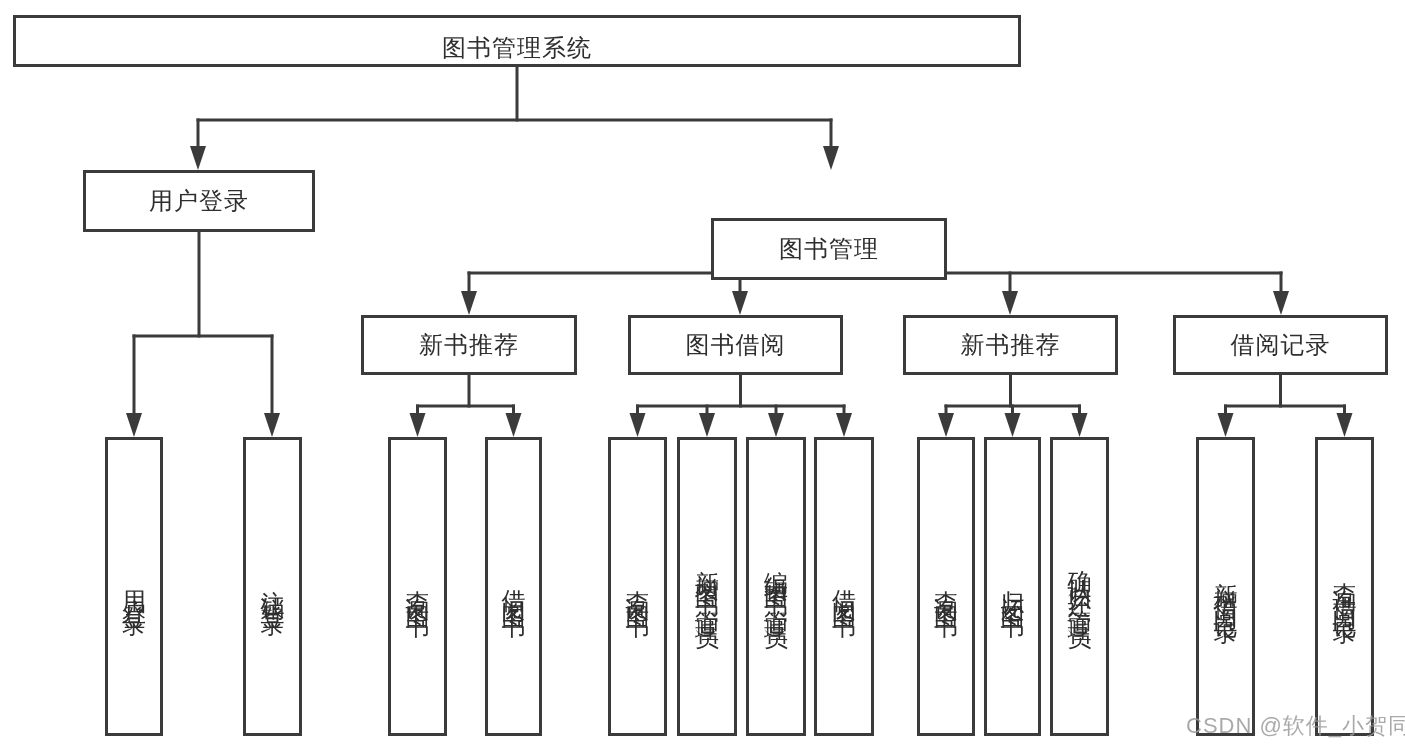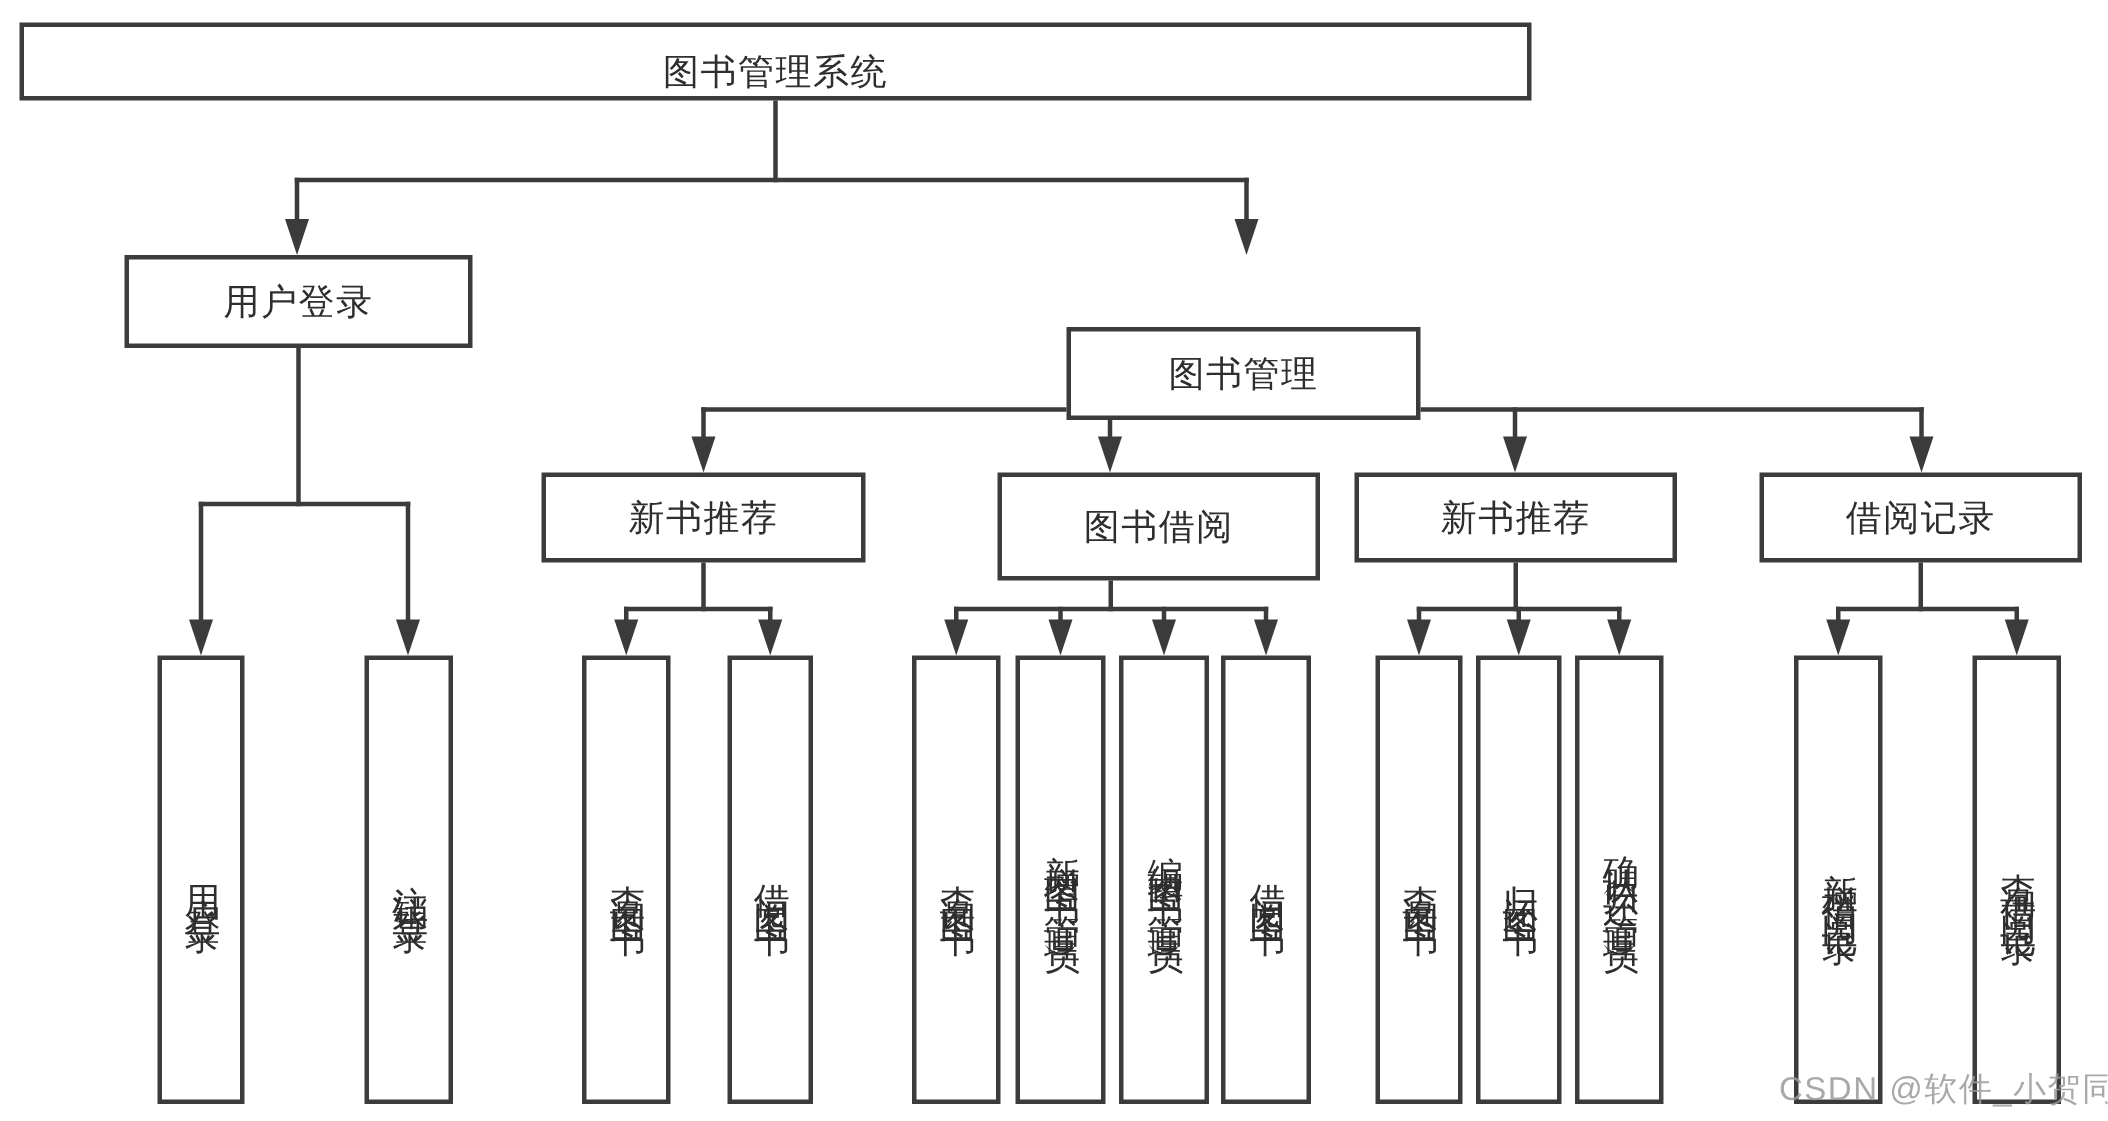--- a/index.html
+++ b/index.html
@@ -152,21 +152,21 @@
   <div class="node" style="left:83px;top:170px;width:232px;height:62px;">
     <span>用户登录</span>
   </div>
   <div class="node" style="left:711px;top:170px;width:236px;height:62px;margin-top:48px;">
     <span>图书管理</span>
   </div>
 
   <div class="node" style="left:361px;top:315px;width:216px;height:60px;">
     <span>新书推荐</span>
   </div>
-  <div class="node" style="left:665px;top:315px;width:215px;height:72px;">
+  <div class="node" style="left:628px;top:315px;width:215px;height:60px;">
     <span>图书借阅</span>
   </div>
   <div class="node" style="left:903px;top:315px;width:215px;height:60px;">
     <span>新书推荐</span>
   </div>
   <div class="node" style="left:1173px;top:315px;width:215px;height:60px;">
     <span>借阅记录</span>
   </div>
 
   <div class="leaf" style="left:105px;top:437px;width:58px;height:299px;">

